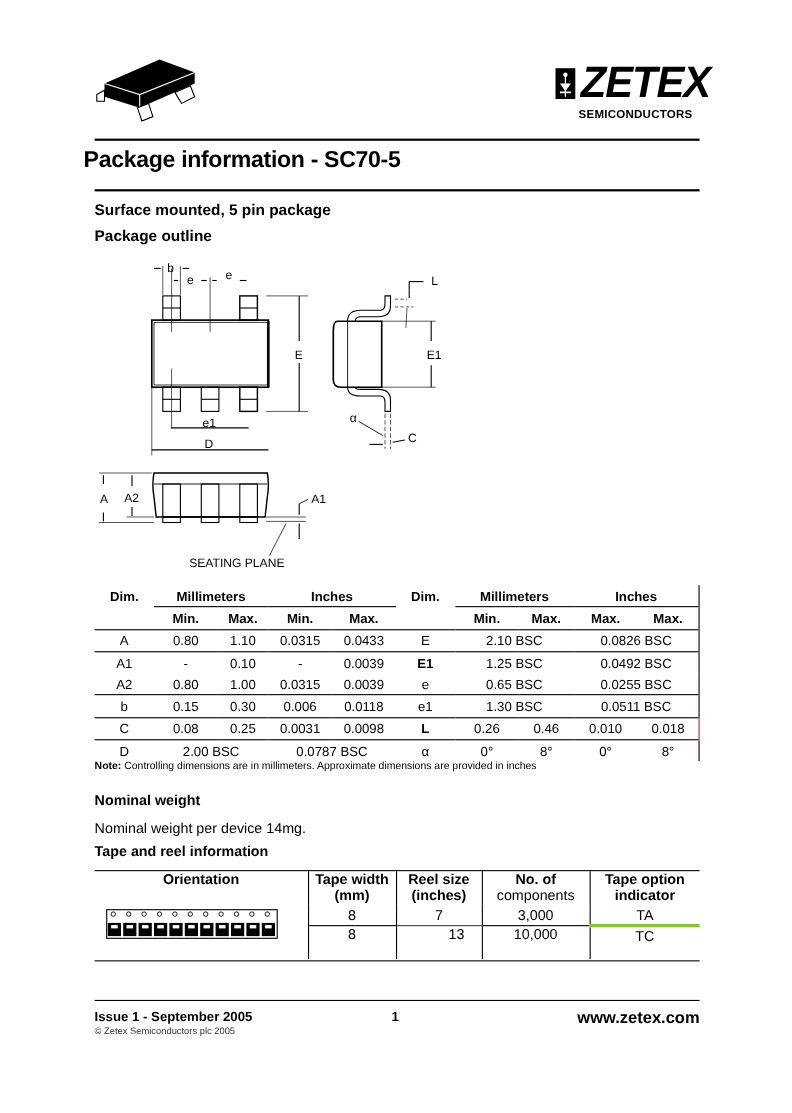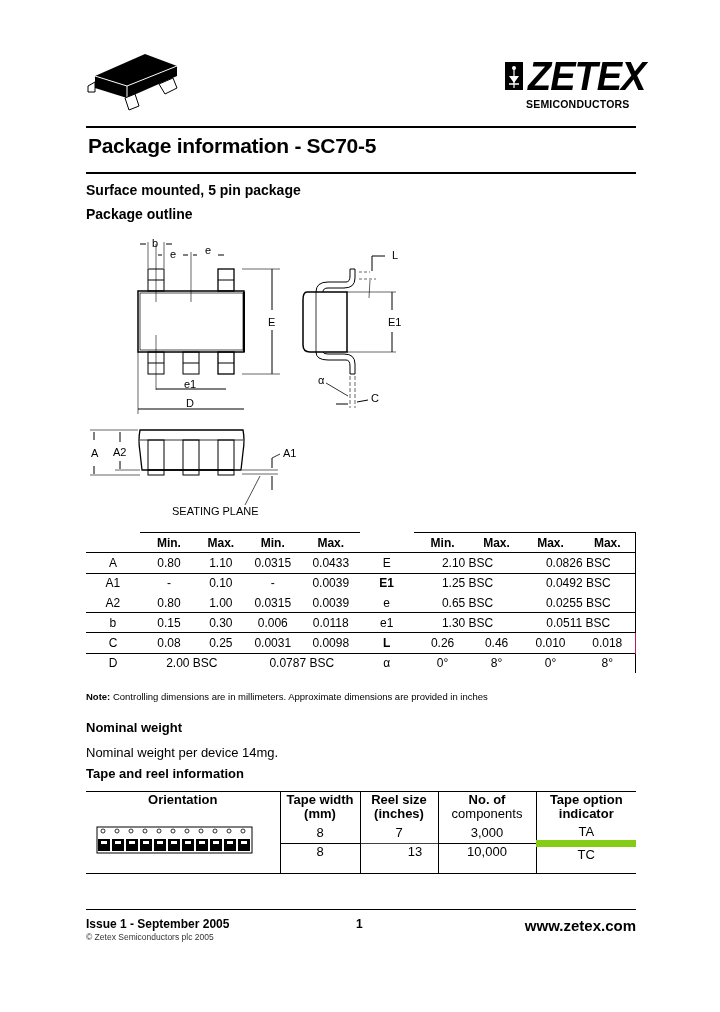--- a/index.html
+++ b/index.html
@@ -4,21 +4,21 @@
 <style>
   html, body { margin:0; padding:0; background:#fff; }
   body { width:720px; height:1012px; position:relative; overflow:hidden; font-family:"Liberation Sans", sans-serif; color:#000; }
   .abs { position:absolute; }
   .rule { position:absolute; left:86px; width:550px; height:2px; background:#000; }
   .chip { left:85px; top:48px; width:100px; height:68px; }
   .logo { left:500px; top:56px; width:140px; height:60px; }
   .logo-text { position:absolute; left:28px; top:0; font-family:"Liberation Sans", sans-serif; font-weight:bold; font-style:italic; font-size:38px; letter-spacing:-1px; line-height:40px; transform:scaleY(1.05); }
   .logo-icon { position:absolute; left:5px; top:6px; width:18px; height:28px; background:#000; }
   .logo-sub { position:absolute; left:26px; top:42px; font-size:10.5px; font-weight:bold; letter-spacing:0.2px; }
-  h1 { position:absolute; left:88px; top:134px; margin:0; font-size:21px; font-weight:bold; letter-spacing:-0.3px; }
+  h1 { position:absolute; left:76px; top:134px; margin:0; font-size:21px; font-weight:bold; letter-spacing:-0.3px; }
   .h2 { position:absolute; left:86px; margin:0; font-weight:bold; font-size:14px; }
   .h3 { position:absolute; left:86px; margin:0; font-weight:bold; font-size:13px; }
   .body-text { position:absolute; left:86px; font-size:13px; }
   .dims { position:absolute; left:86px; top:532px; width:550px; border-collapse:collapse; font-size:12px; }
   .dims td, .dims th { padding:0; text-align:center; height:19.3px; font-weight:normal; }
   .dims th { font-weight:bold; }
   .dims .sub th { border-top:1px solid #000; }
   .dims .bt { border-top:1px solid #000; }
   .note { position:absolute; left:86px; top:691px; font-size:9.5px; }
   .tape { position:absolute; left:86px; top:791px; width:550px; border-collapse:collapse; font-size:13px; }
@@ -173,20 +173,28 @@
       <col style="width:46px">
       <col style="width:58px">
       <col style="width:58px">
     <col style="width:54px">
       <col style="width:58px">
       <col style="width:50px">
       <col style="width:58px">
       <col style="width:56px">
   </colgroup>
   <tbody>
+      <tr>
+    <th>Dim.</th>
+    <th colspan="2">Millimeters</th>
+    <th colspan="2">Inches</th>
+    <th>Dim.</th>
+    <th colspan="2">Millimeters</th>
+    <th colspan="2" style="border-right:1px solid #000;">Inches</th>
+  </tr>
   <tr class="sub">
     <th style="border-top:none"></th>
     <th>Min.</th>
     <th>Max.</th>
     <th>Min.</th>
     <th>Max.</th>
     <th style="border-top:none"></th>
     <th>Min.</th>
     <th>Max.</th>
     <th>Max.</th>
@@ -327,21 +335,21 @@
     </td>
     <td class="vl">8</td>
     <td class="vl">7</td>
     <td class="vl">3,000</td>
     <td class="vl">TA</td>
   </tr>
   <tr>
     <td class="vl" style="border-top:1px solid #000; height:30px; vertical-align:top;">8</td>
     <td class="vl" style="border-top:1px solid #404040; vertical-align:top;padding-left:32px;">13</td>
     <td class="vl" style="border-top:1px solid #000; vertical-align:top;">10,000</td>
-    <td class="vl" style="border-top:7px solid #84cc16; vertical-align:top;">TC</td>
+    <td class="vl" style="border-top:3px solid #84cc16; vertical-align:top;">TC</td>
   </tr>
 </tbody>
   </table>
 <div class="abs" style="left:86px; top:873px; width:550px; height:1px; background:#000;"></div>
 
 <div class="abs" style="left:86px; top:909px; width:550px; height:1px; background:#000;"></div>
 <div class="footer-l">Issue 1 - September 2005</div>
 <div class="footer-c">1</div>
 <div class="footer-r">www.zetex.com</div>
 <div class="footer-copy">© Zetex Semiconductors plc 2005</div>

